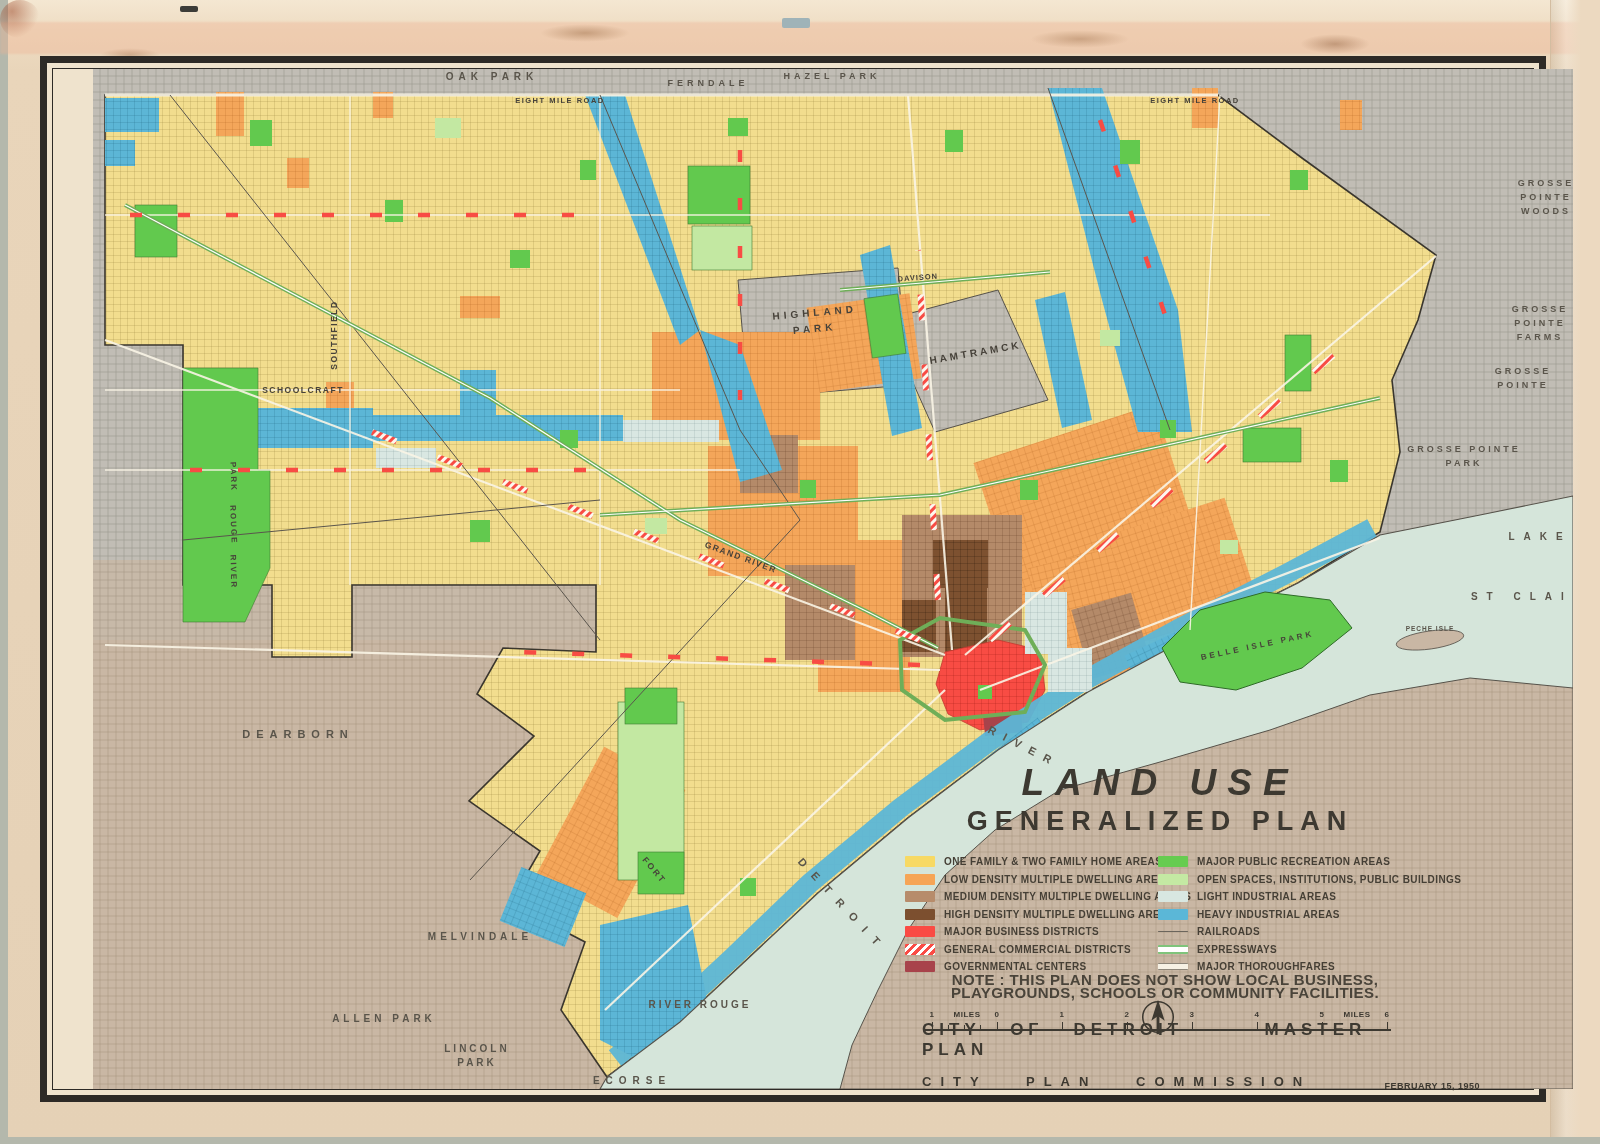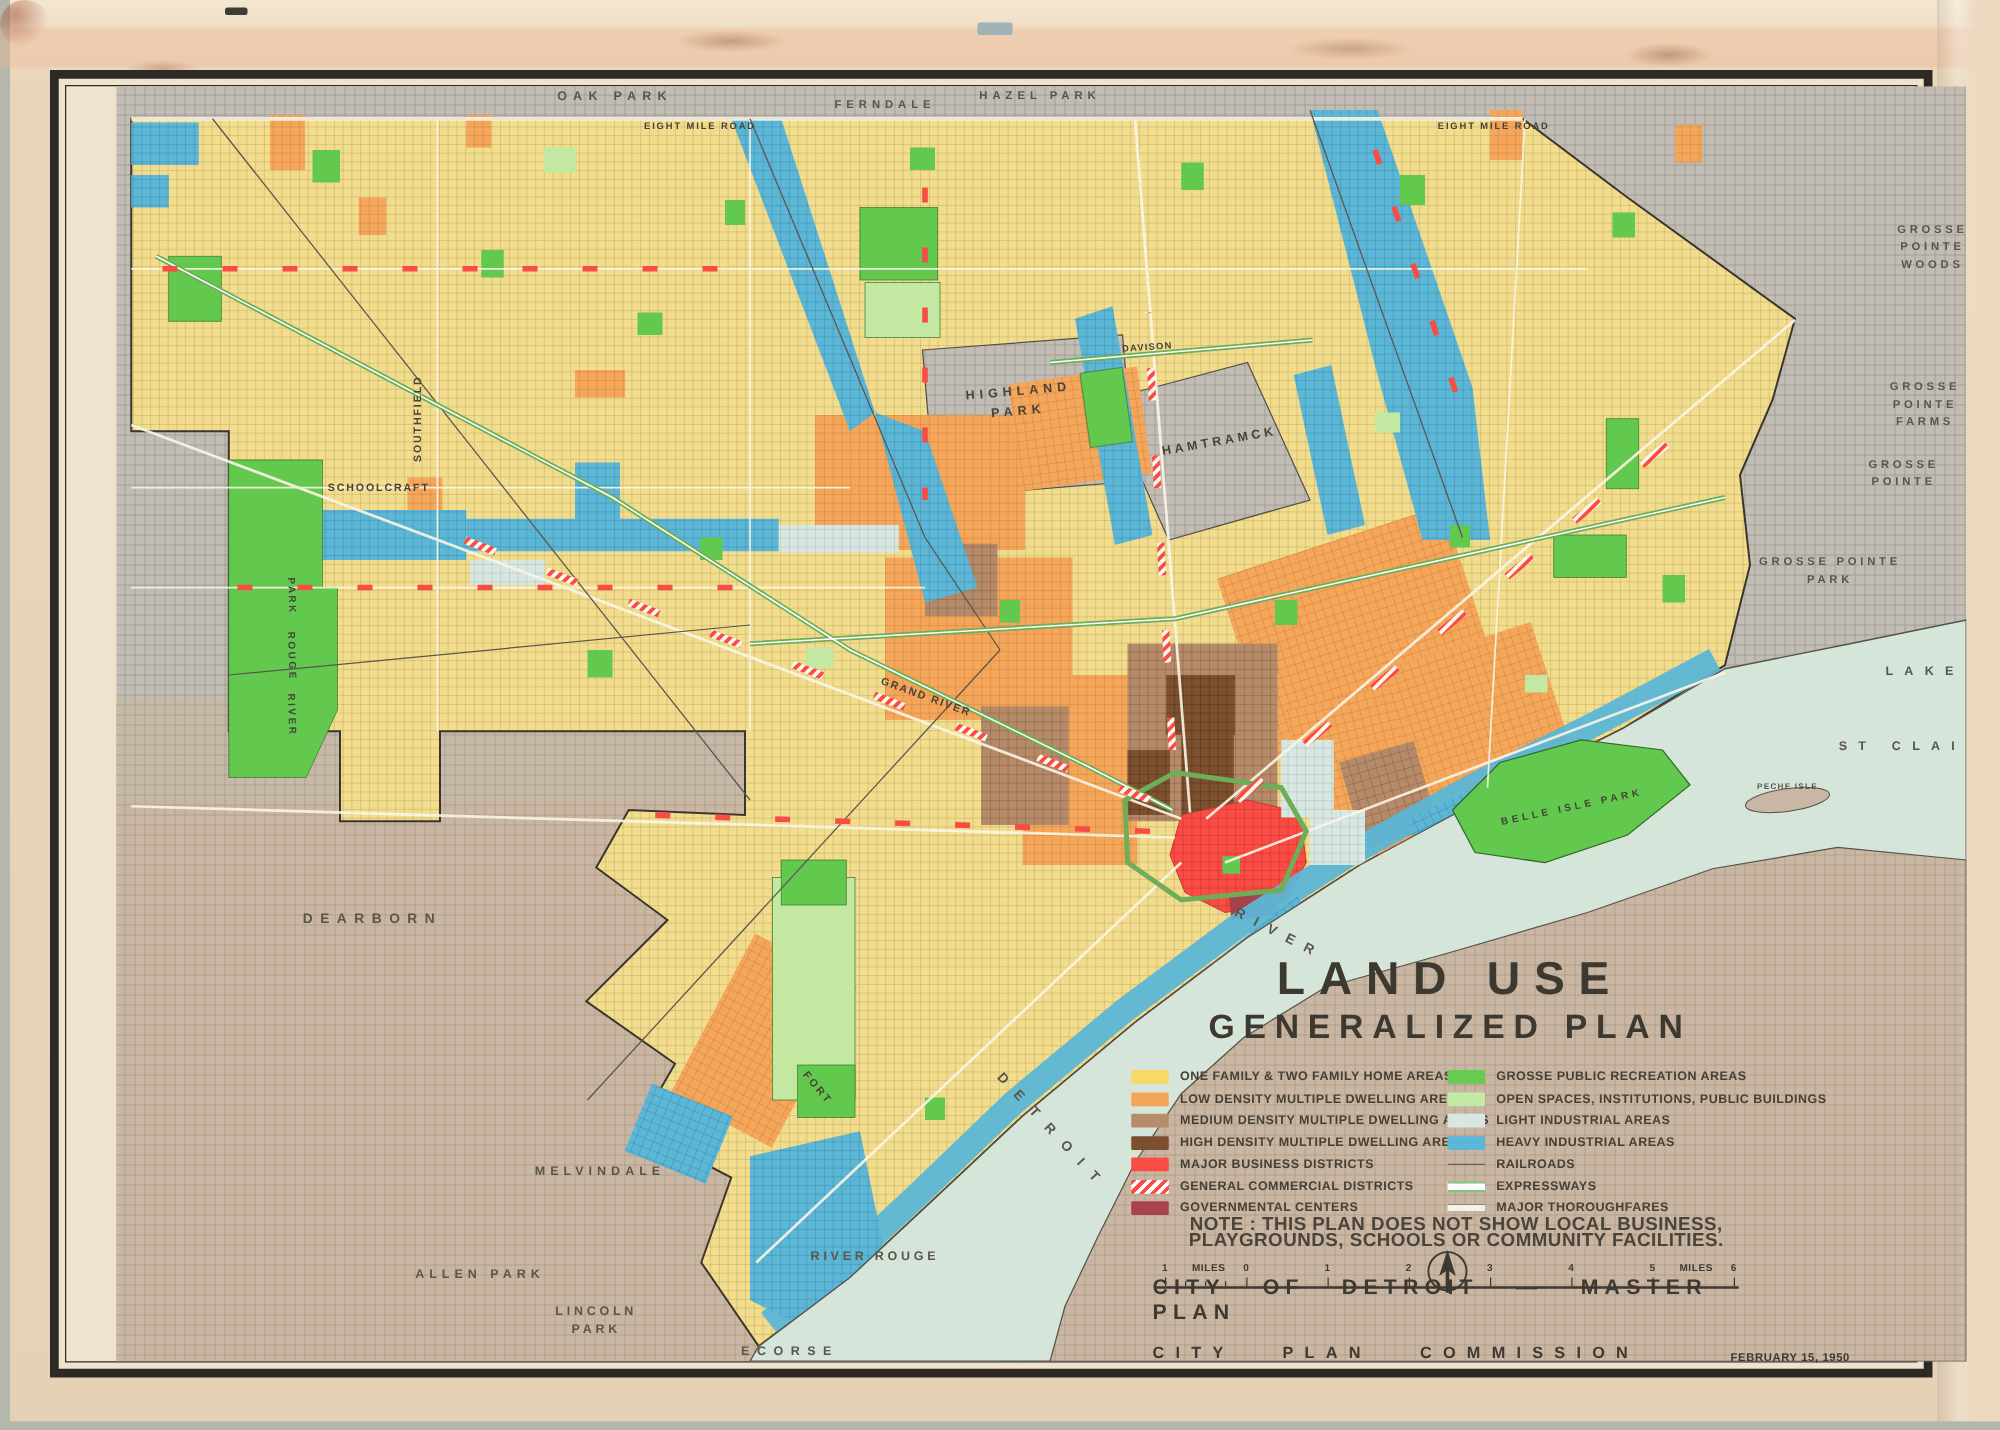--- a/index.html
+++ b/index.html
@@ -16,21 +16,21 @@
   .stain{position:absolute;border-radius:50%;}
   
   .map-frame{position:absolute;left:40px;top:56px;width:1506px;height:1046px;
     border:7px solid #2d2a26;background:#efe3cd;box-sizing:border-box;padding:5px;}
   .map-inner{width:100%;height:100%;border:1.5px solid #2d2a26;box-sizing:border-box;position:relative;padding-left:40px;}
   svg{display:block;}
   .lbl{fill:#47423a;font-family:"Liberation Sans",sans-serif;font-weight:700;text-anchor:middle;}
   .lbl-lt{fill:#5a554b;font-family:"Liberation Sans",sans-serif;font-weight:700;text-anchor:middle;}
   
   .title-block{position:absolute;left:940px;top:762px;width:440px;text-align:center;color:#3d3931;}
-  .t1{font-size:37px;font-weight:700;letter-spacing:11px;}
+  .t1{font-size:37px;font-weight:700;letter-spacing:11px;font-style:italic;}
   .t2{font-size:27px;font-weight:700;letter-spacing:7px;margin-top:2px;}
   .t3{font-size:19px;font-weight:700;letter-spacing:6px;margin-top:4px;}
   .legend-cols{position:absolute;left:905px;top:853px;width:575px;display:flex;}
   .lcol{display:flex;flex-direction:column;}
   .lcol.left{width:253px;}
   .lcol.right{width:322px;}
   .lrow{display:flex;align-items:center;height:17.5px;}
   .sw{width:30px;height:11px;margin-right:9px;flex:0 0 30px;border-radius:1px;}
   .sw-hatch{background:repeating-linear-gradient(135deg,#fa4b44 0 3px,#fff 3px 6px);}
   .sw-rail{height:1px;background:#6b655c;margin-top:0;}
@@ -371,21 +371,21 @@
           <span class="ltext">GENERAL COMMERCIAL DISTRICTS</span>
         </div>
       <div class="lrow">
           <div class="sw" style="background: rgb(168, 67, 75);"></div>
           <span class="ltext">GOVERNMENTAL CENTERS</span>
         </div>
     </div>
     <div class="lcol right">
       <div class="lrow">
           <div class="sw" style="background: rgb(102, 204, 80);"></div>
-          <span class="ltext">GROSSE PUBLIC RECREATION AREAS</span>
+          <span class="ltext">MAJOR PUBLIC RECREATION AREAS</span>
         </div>
       <div class="lrow">
           <div class="sw" style="background: rgb(196, 233, 163);"></div>
           <span class="ltext">OPEN SPACES, INSTITUTIONS, PUBLIC BUILDINGS</span>
         </div>
       <div class="lrow">
           <div class="sw" style="background: rgb(216, 231, 225);"></div>
           <span class="ltext">LIGHT INDUSTRIAL AREAS</span>
         </div>
       <div class="lrow">

